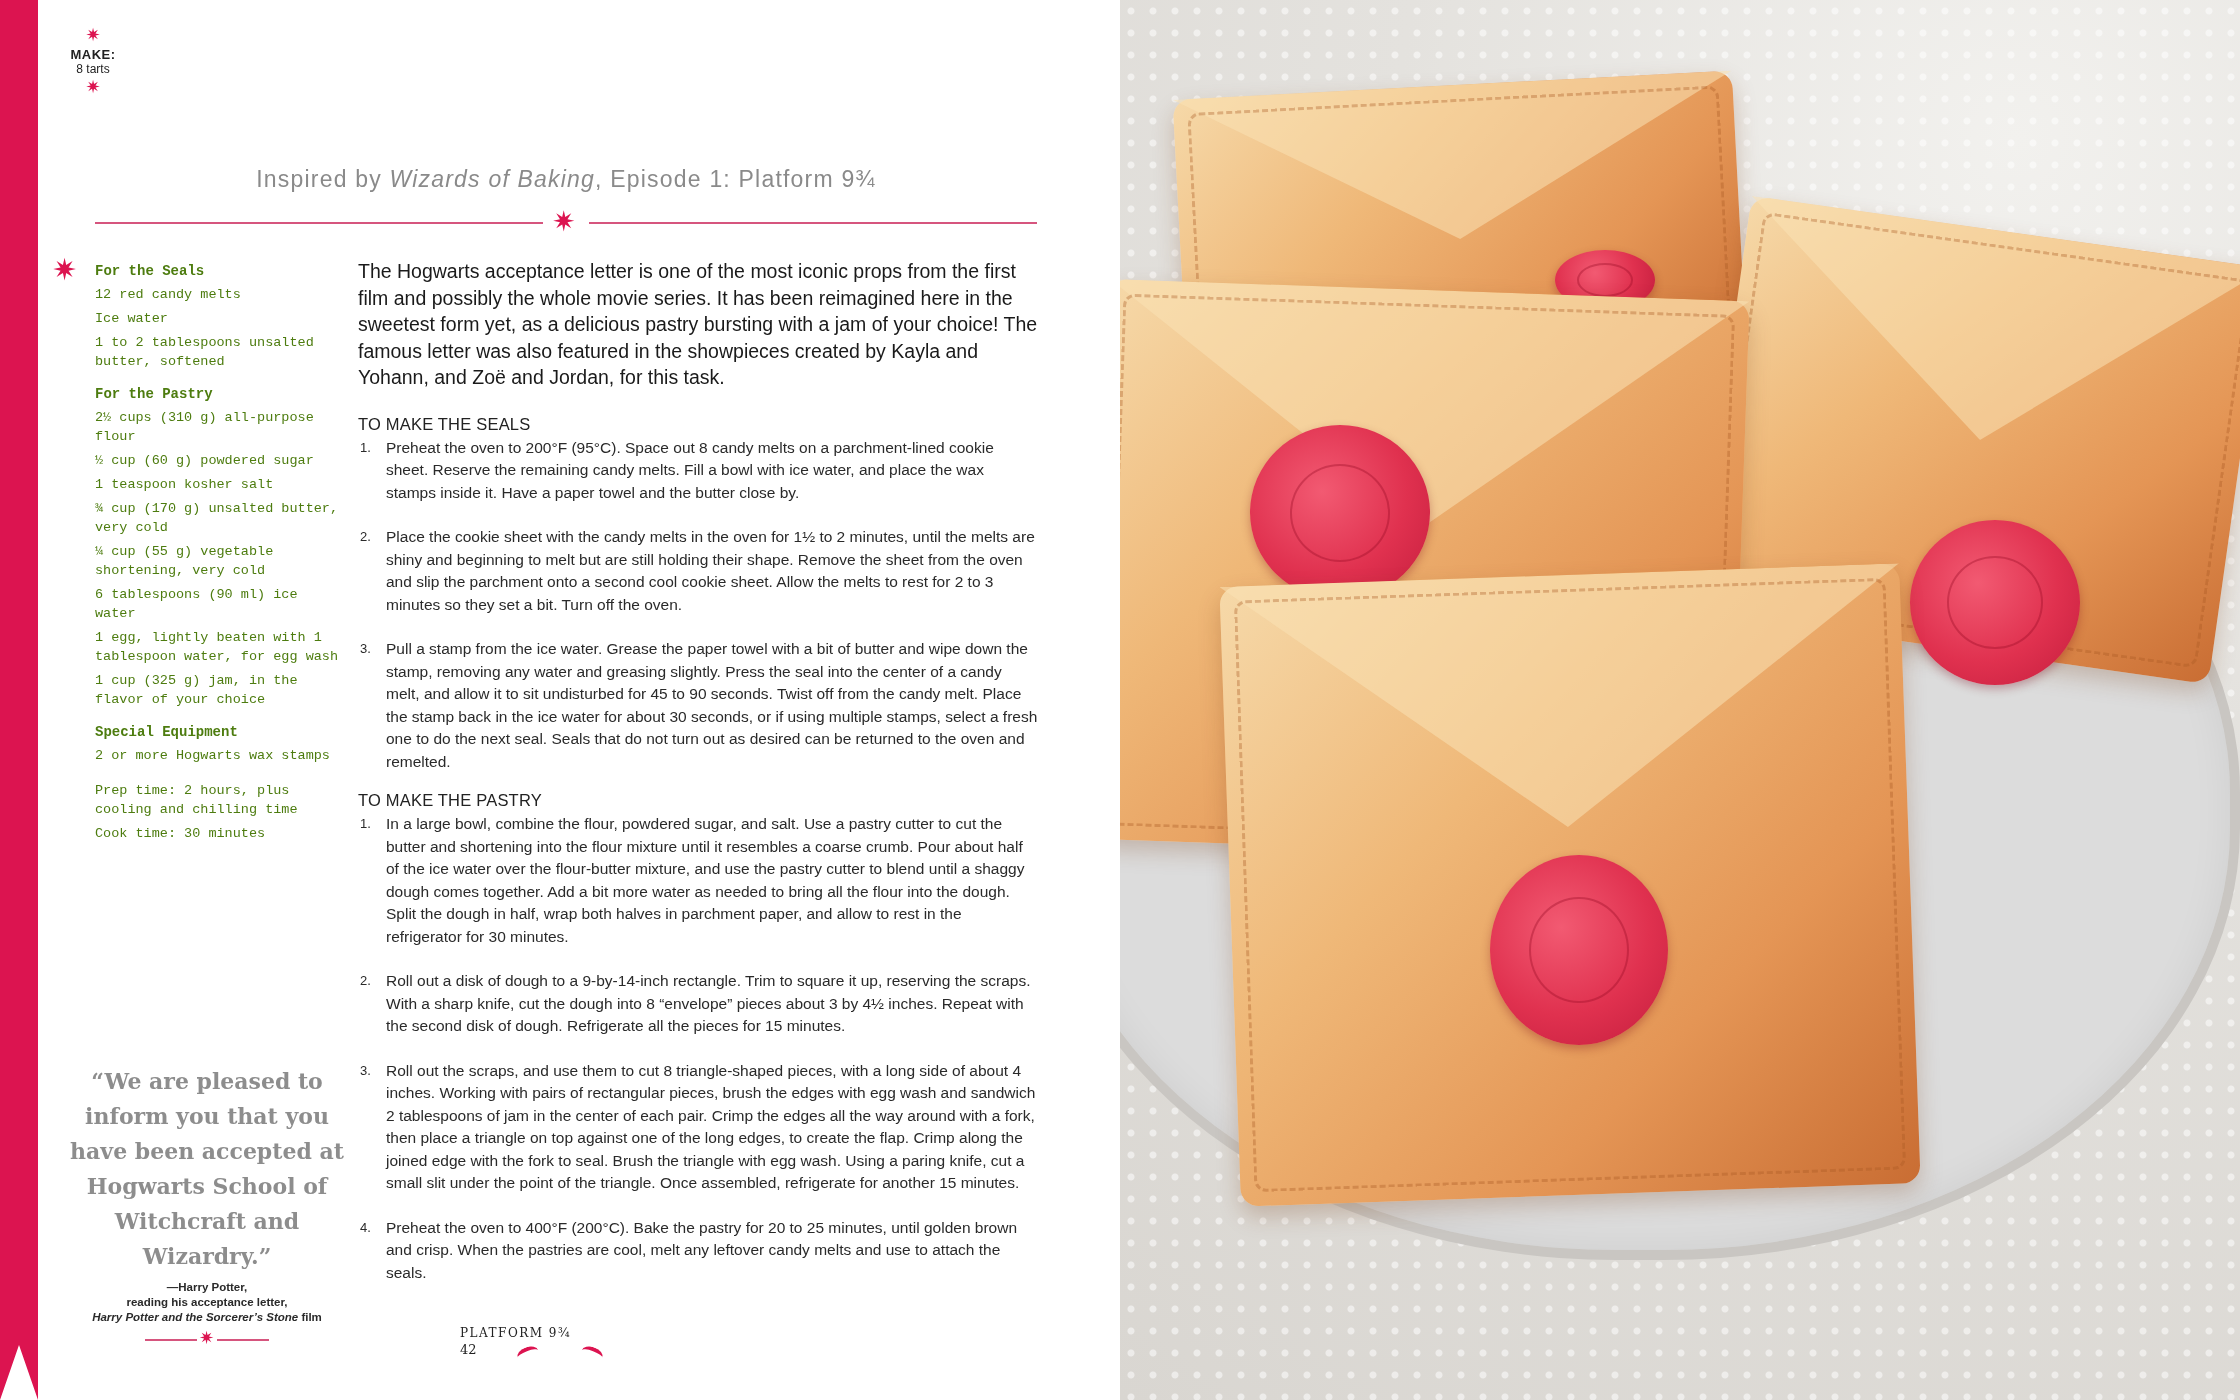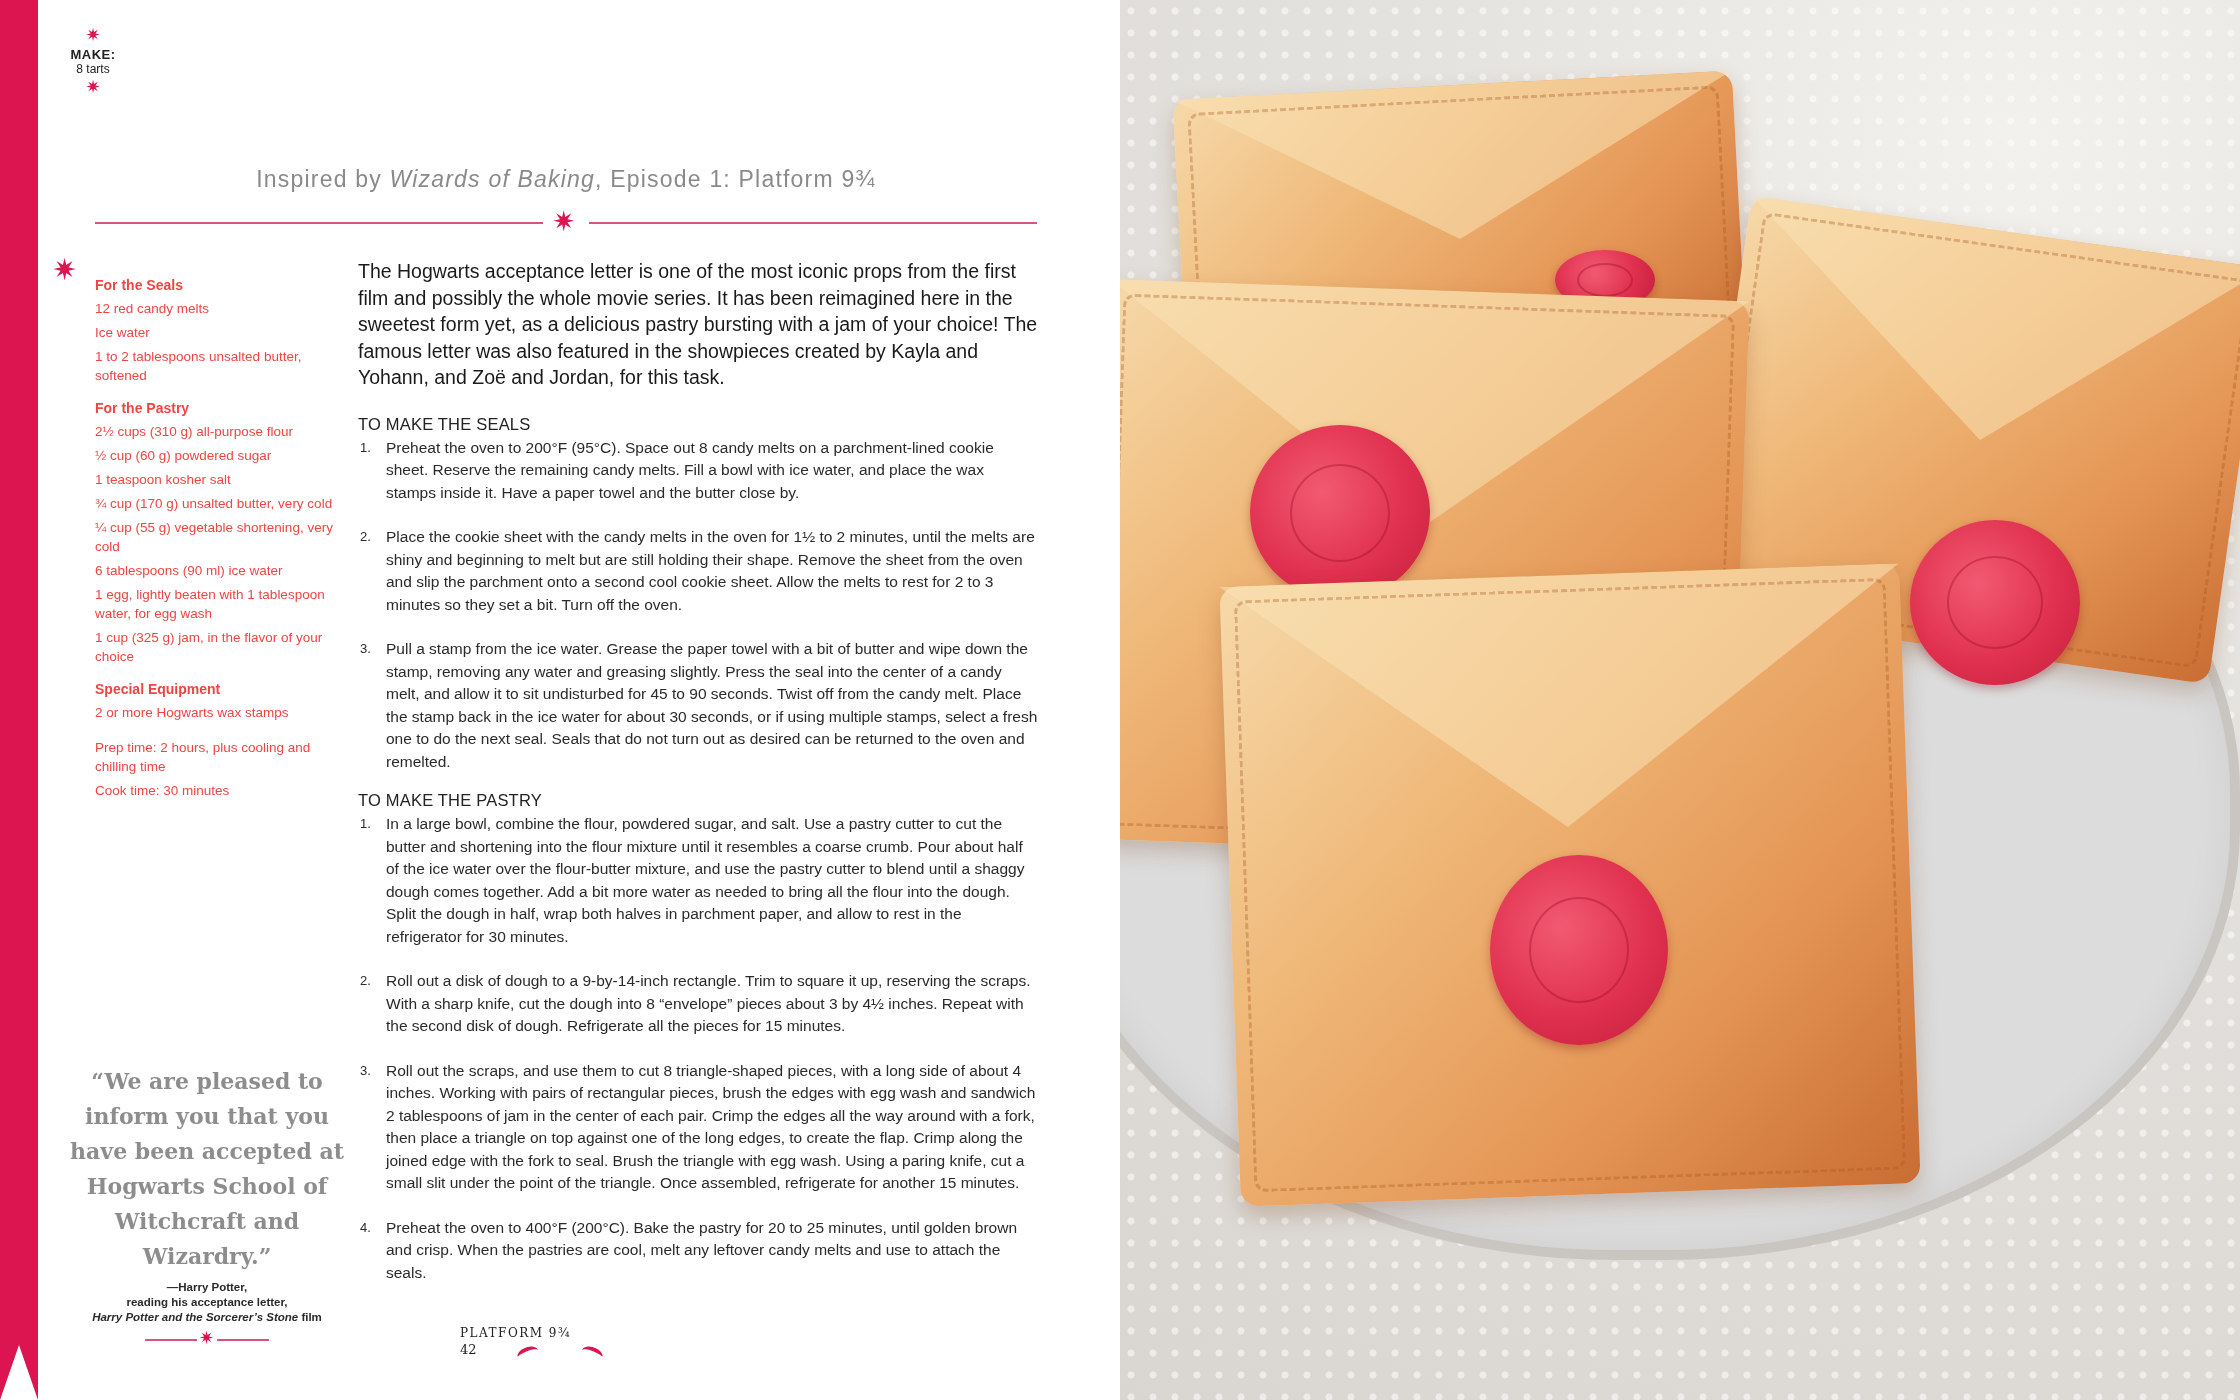--- a/index.html
+++ b/index.html
@@ -22,21 +22,21 @@
   .subtitle { position: absolute; left: 95px; top: 166px; width: 942px; text-align: center;
     font-size: 23px; color: #8a8a8a; letter-spacing: 1.2px; }
   .subtitle i { font-style: italic; }
 
   .divider { position: absolute; left: 95px; top: 210px; width: 942px; height: 26px; }
   .divider .line { position: absolute; top: 12px; height: 2px; background: #d6557e; }
   .divider .line.l { left: 0; width: 448px; }
   .divider .line.r { right: 0; width: 448px; }
   .divider .star { position: absolute; left: 457px; top: -2px; font-size: 28px; }
 
-  .ingredients { position: absolute; left: 95px; top: 276px; width: 250px; font-size: 13.5px; color: #ef4444; line-height: 19px; }
+  .ingredients { position: absolute; left: 95px; top: 262px; width: 250px; font-size: 13.5px; color: #4d7c0f; line-height: 19px; font-family: Liberation Mono, monospace; }
   .ing-star { position: absolute; left: 52px; top: 255px; font-size: 30px; }
   .ing-head { font-weight: bold; font-size: 14px; margin-top: 14px; margin-bottom: 4px; }
   .ing-head.first { margin-top: 0; }
   .ing-item { margin-bottom: 5px; }
   .times { margin-top: 16px; }
 
   .body { position: absolute; left: 358px; top: 258px; width: 680px; }
   .intro { font-size: 19.5px; line-height: 26.5px; color: #1a1a1a; margin-bottom: 24px; }
   .section-head { font-size: 16.5px; color: #222; margin-bottom: 3px; letter-spacing: 0.2px; }
   .steps { list-style: none; }

